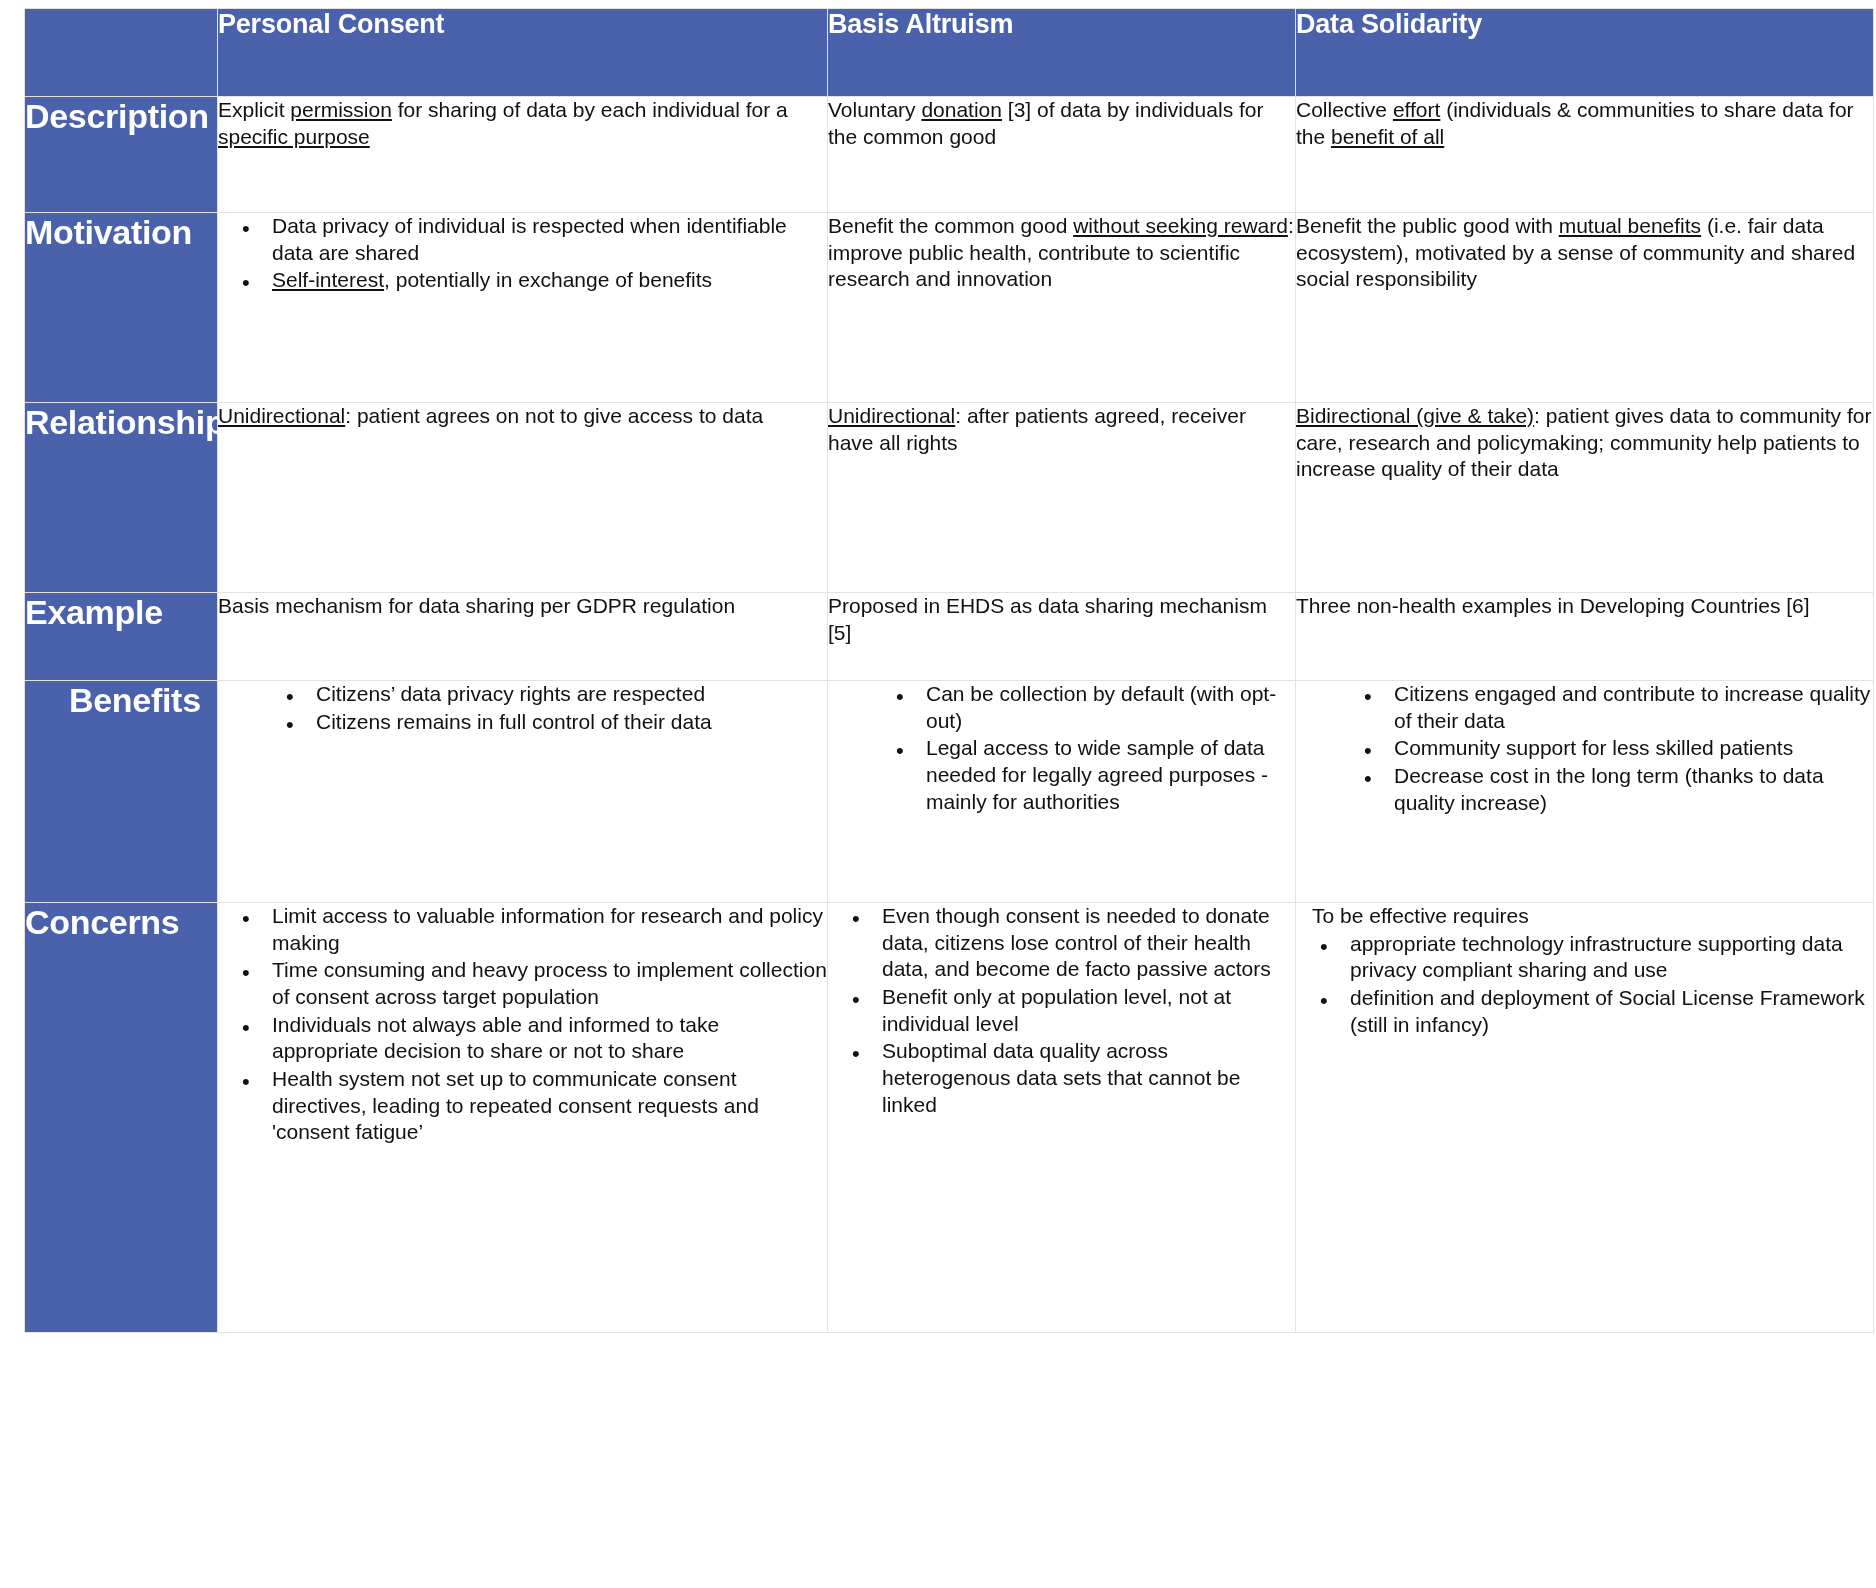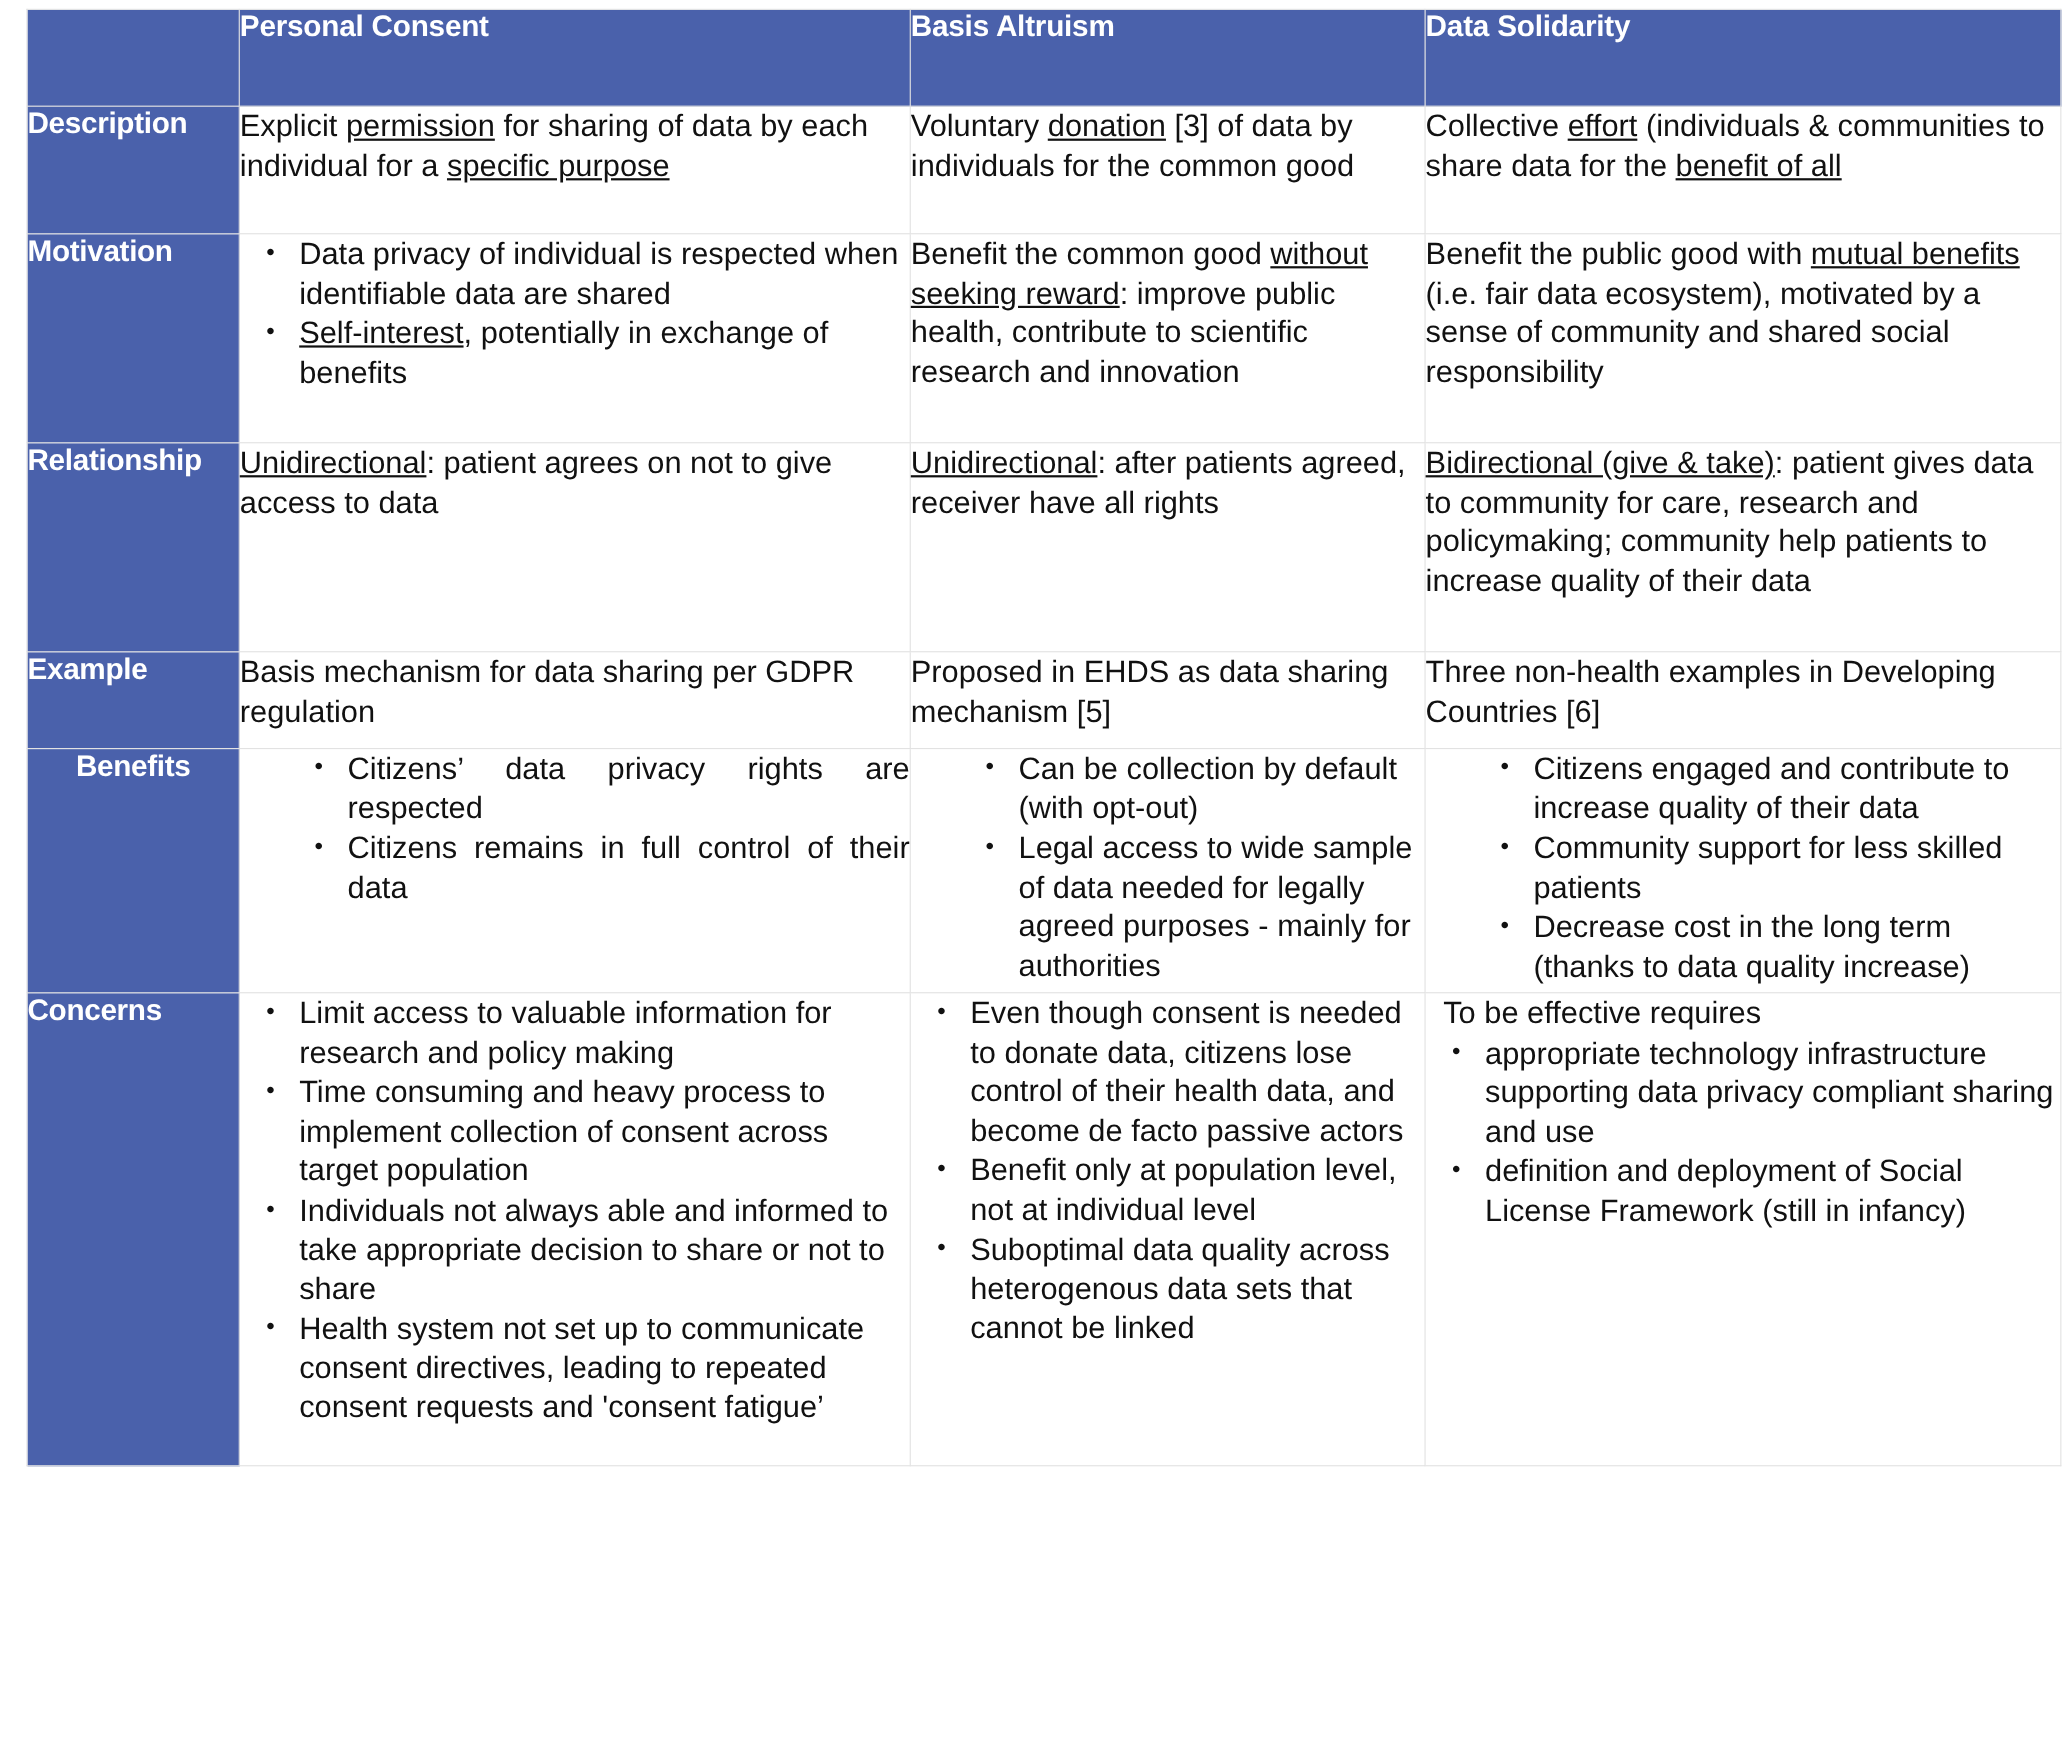--- a/index.html
+++ b/index.html
@@ -58,32 +58,32 @@
     height: 88px;
     letter-spacing: -0.2px;
   }
 
   
   td.rowlabel {
     background: #4A61AB;
     border-color: #4A61AB;
     color: #ffffff;
     font-weight: bold;
-    font-size: 27px;
+    font-size: 34px;
     padding: 16px 4px 8px 10px;
     letter-spacing: -0.3px;
     line-height: 1.15;
     white-space: nowrap;
   }
 
   
   td.cell {
     background: #ffffff;
     color: #111111;
-    font-size: 28px;
+    font-size: 21px;
     line-height: 1.27;
     padding: 12px 10px 14px 10px;
   }
 
   td.cell p.para {
     margin: 0;
   }
 
   
   td.cell ul.bullets {

